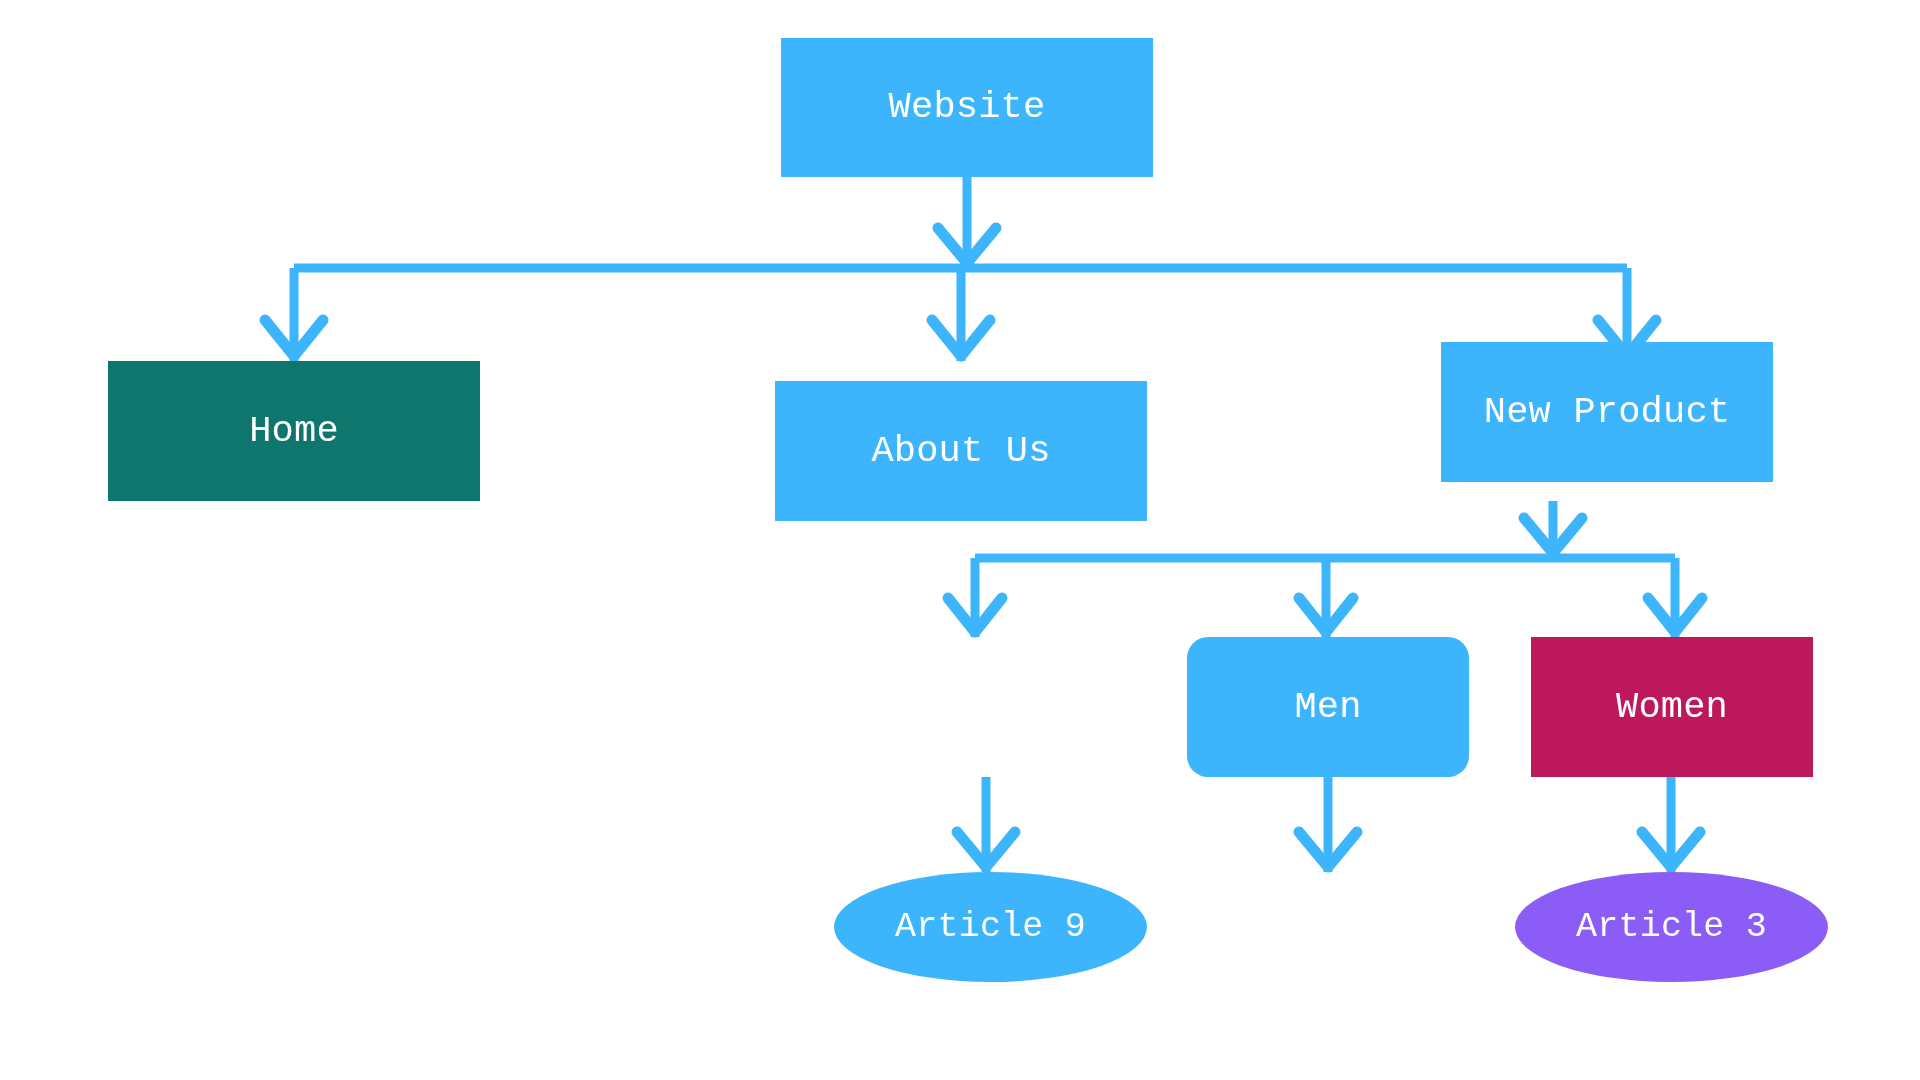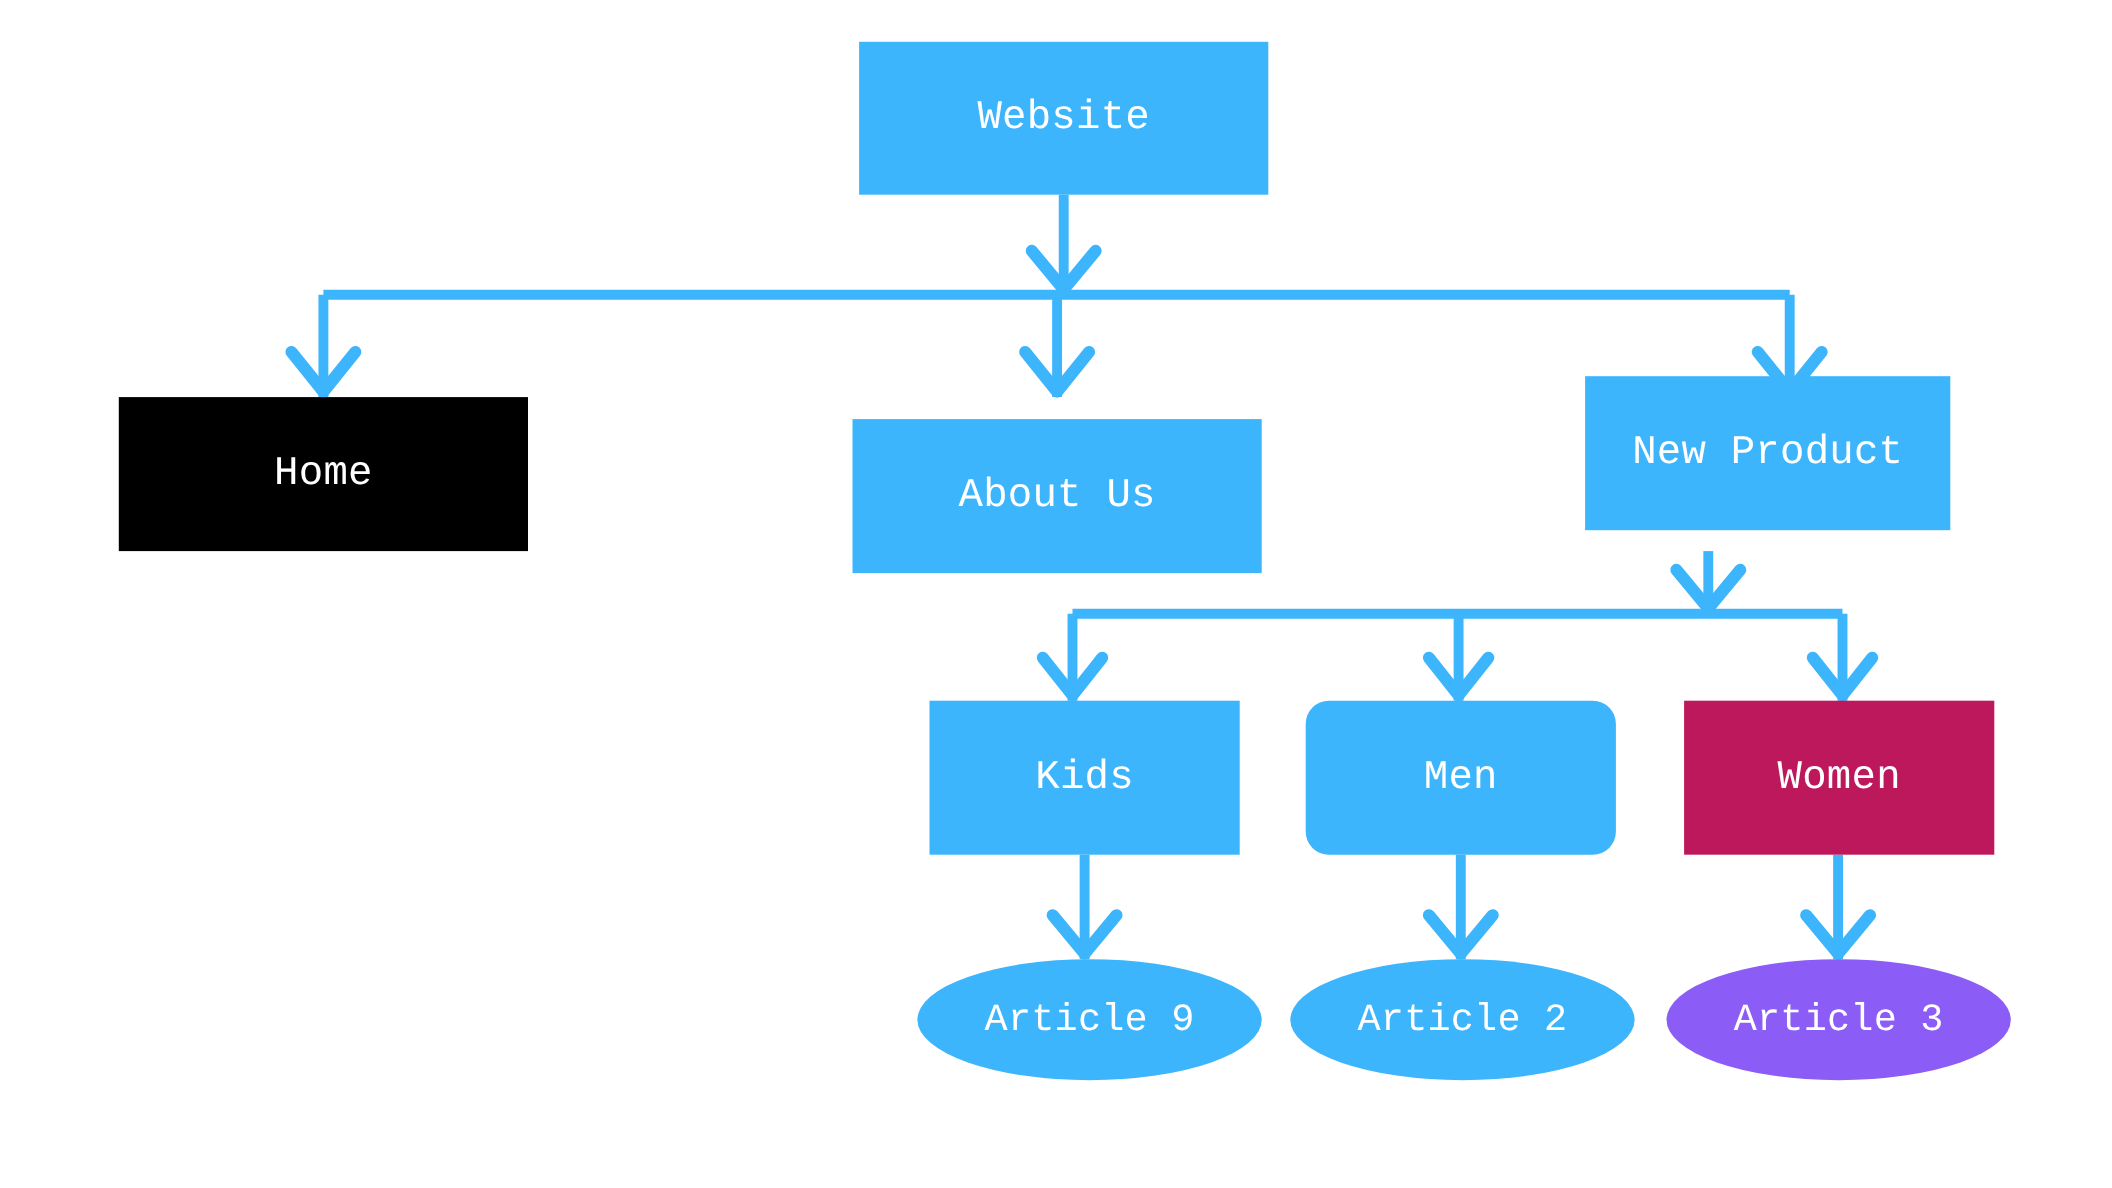--- a/index.html
+++ b/index.html
@@ -179,49 +179,43 @@
     <path d="M 1299 832 L 1328 867 L 1357 832" stroke="#3DB5FC" stroke-width="11" fill="none" stroke-linecap="round" stroke-linejoin="round"></path>
 
     <path d="M 1671 777 L 1671 872" stroke="#3DB5FC" stroke-width="9" fill="none" stroke-linecap="butt"></path>
     <path d="M 1642 832 L 1671 867 L 1700 832" stroke="#3DB5FC" stroke-width="11" fill="none" stroke-linecap="round" stroke-linejoin="round"></path>
   </svg>
 
   <div class="node rect" id="node-website" style="background: rgb(61, 181, 252); color: rgb(255, 255, 255);">
     <span class="node-label">Website</span>
   </div>
 
-  <div class="node rect" id="node-home" style="background: #000000; color: rgb(255, 255, 255);">
+  <div class="node rect" id="node-home" style="background: #0f766e; color: rgb(255, 255, 255);">
     <span class="node-label">Home</span>
   </div>
 
   <div class="node rect" id="node-about-us" style="background: rgb(61, 181, 252); color: rgb(255, 255, 255); margin-top: 20px;">
     <span class="node-label">About Us</span>
   </div>
 
   <div class="node rect" id="node-new-product" style="background: rgb(61, 181, 252); color: rgb(255, 255, 255);">
     <span class="node-label">New Product</span>
   </div>
 
-  <div class="node rect" id="node-kids" style="background: rgb(61, 181, 252); color: rgb(255, 255, 255);">
-    <span class="node-label">Kids</span>
-  </div>
 
   <div class="node rect" id="node-men" style="background: rgb(61, 181, 252); color: rgb(255, 255, 255);">
     <span class="node-label">Men</span>
   </div>
 
   <div class="node rect" id="node-women" style="background: #be185d; color: rgb(255, 255, 255);">
     <span class="node-label">Women</span>
   </div>
 
   <div class="node ellipse" id="node-article-1" style="background: rgb(61, 181, 252); color: rgb(255, 255, 255);">
     <span class="node-label">Article 9</span>
   </div>
 
-  <div class="node ellipse" id="node-article-2" style="background: rgb(61, 181, 252); color: rgb(255, 255, 255);">
-    <span class="node-label">Article 2</span>
-  </div>
 
   <div class="node ellipse" id="node-article-3" style="background: #8b5cf6; color: rgb(255, 255, 255);">
     <span class="node-label">Article 3</span>
   </div>
 
 </div>
 
 </body></html>

